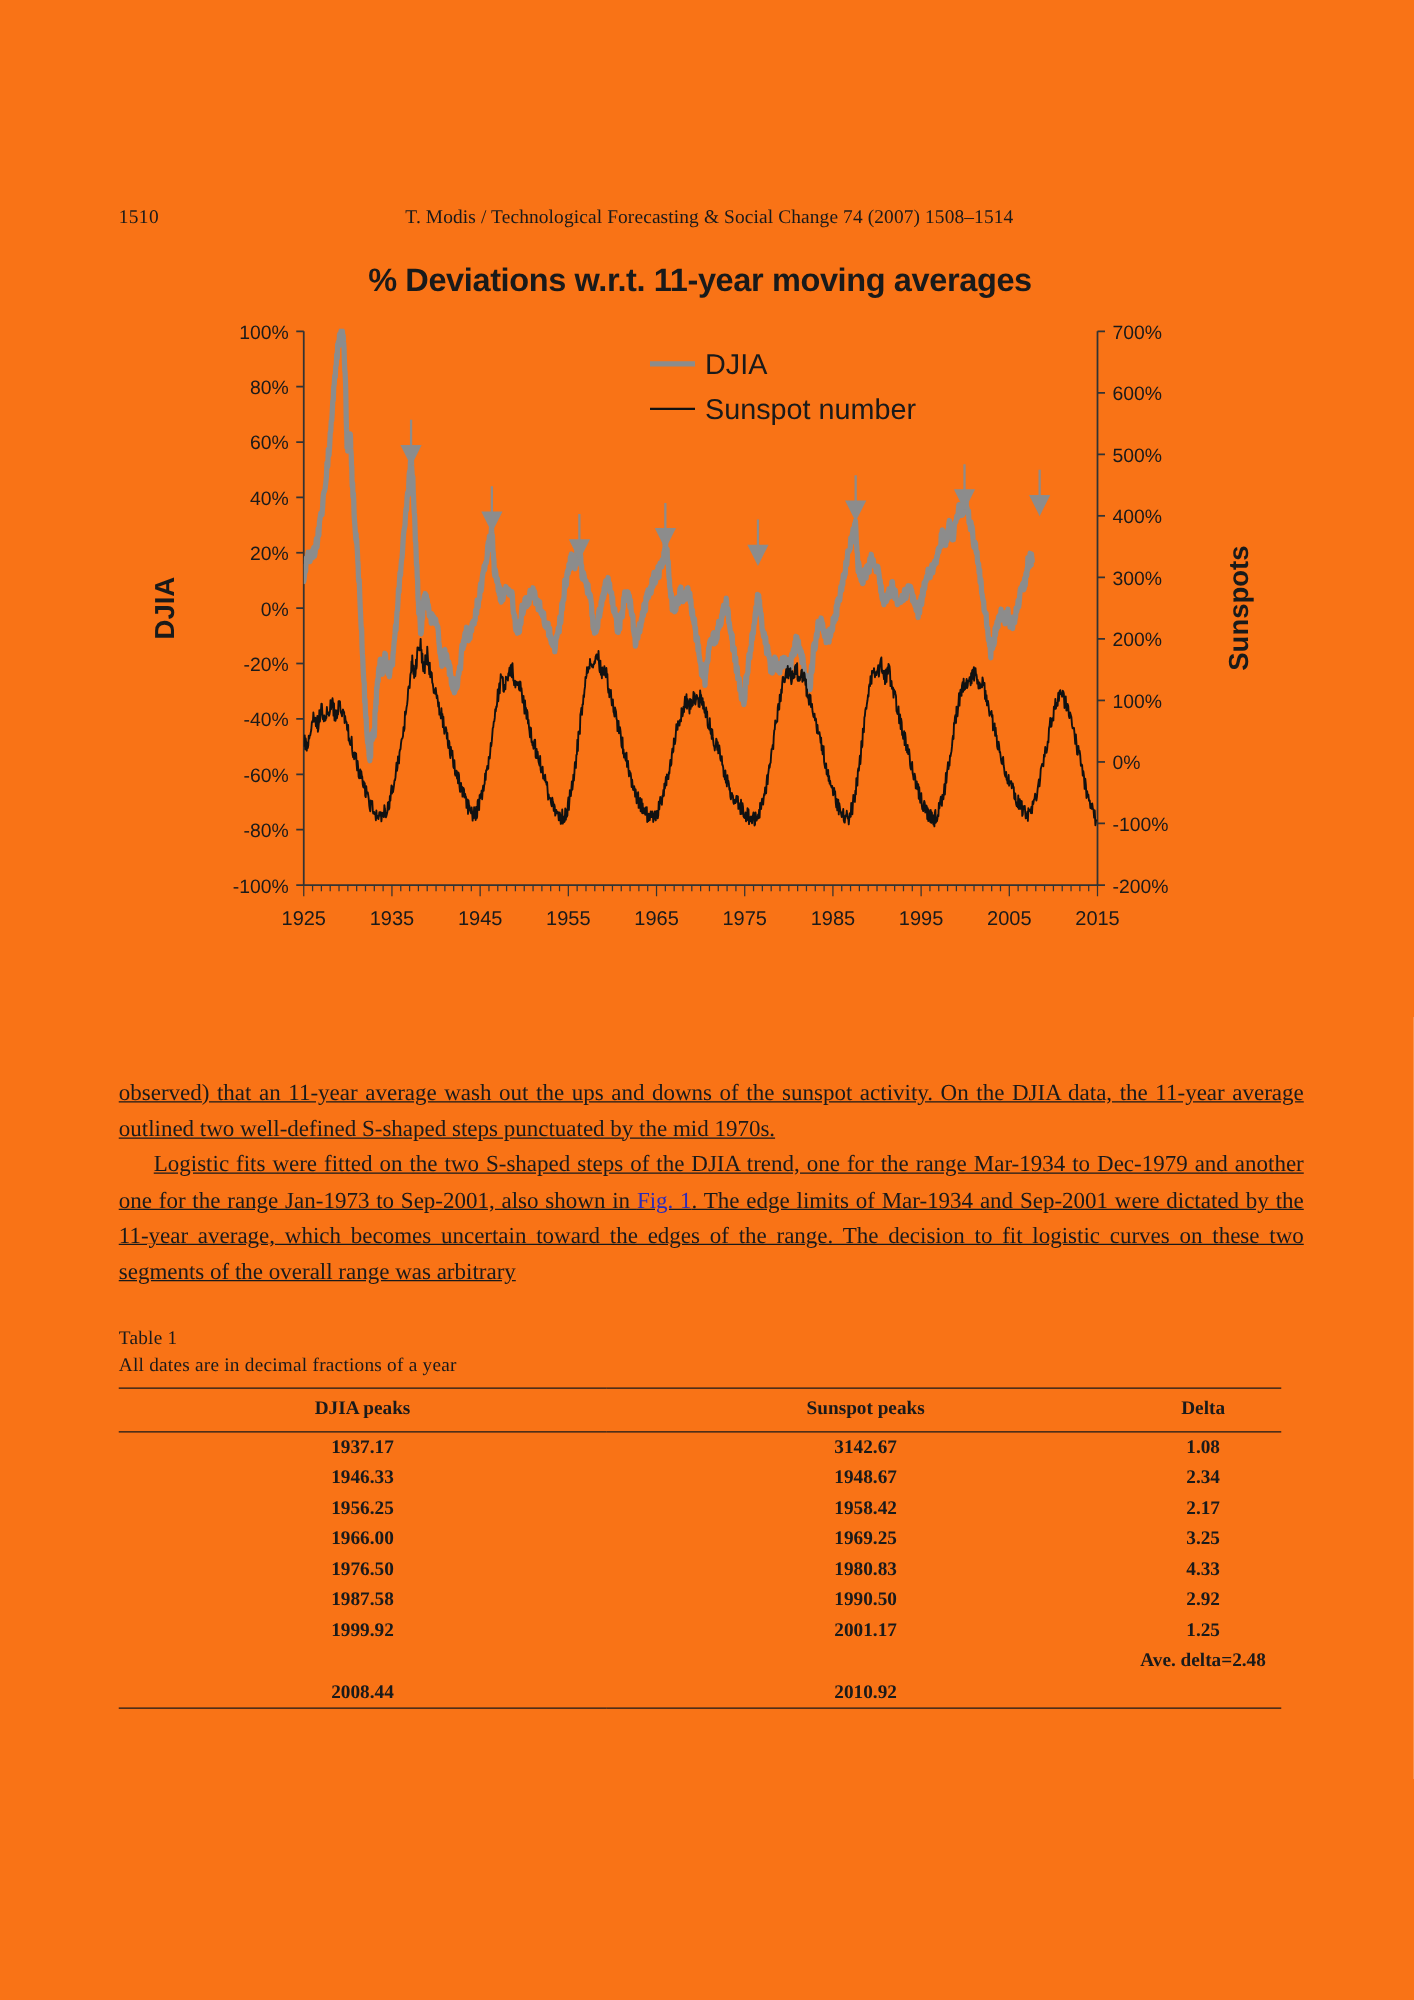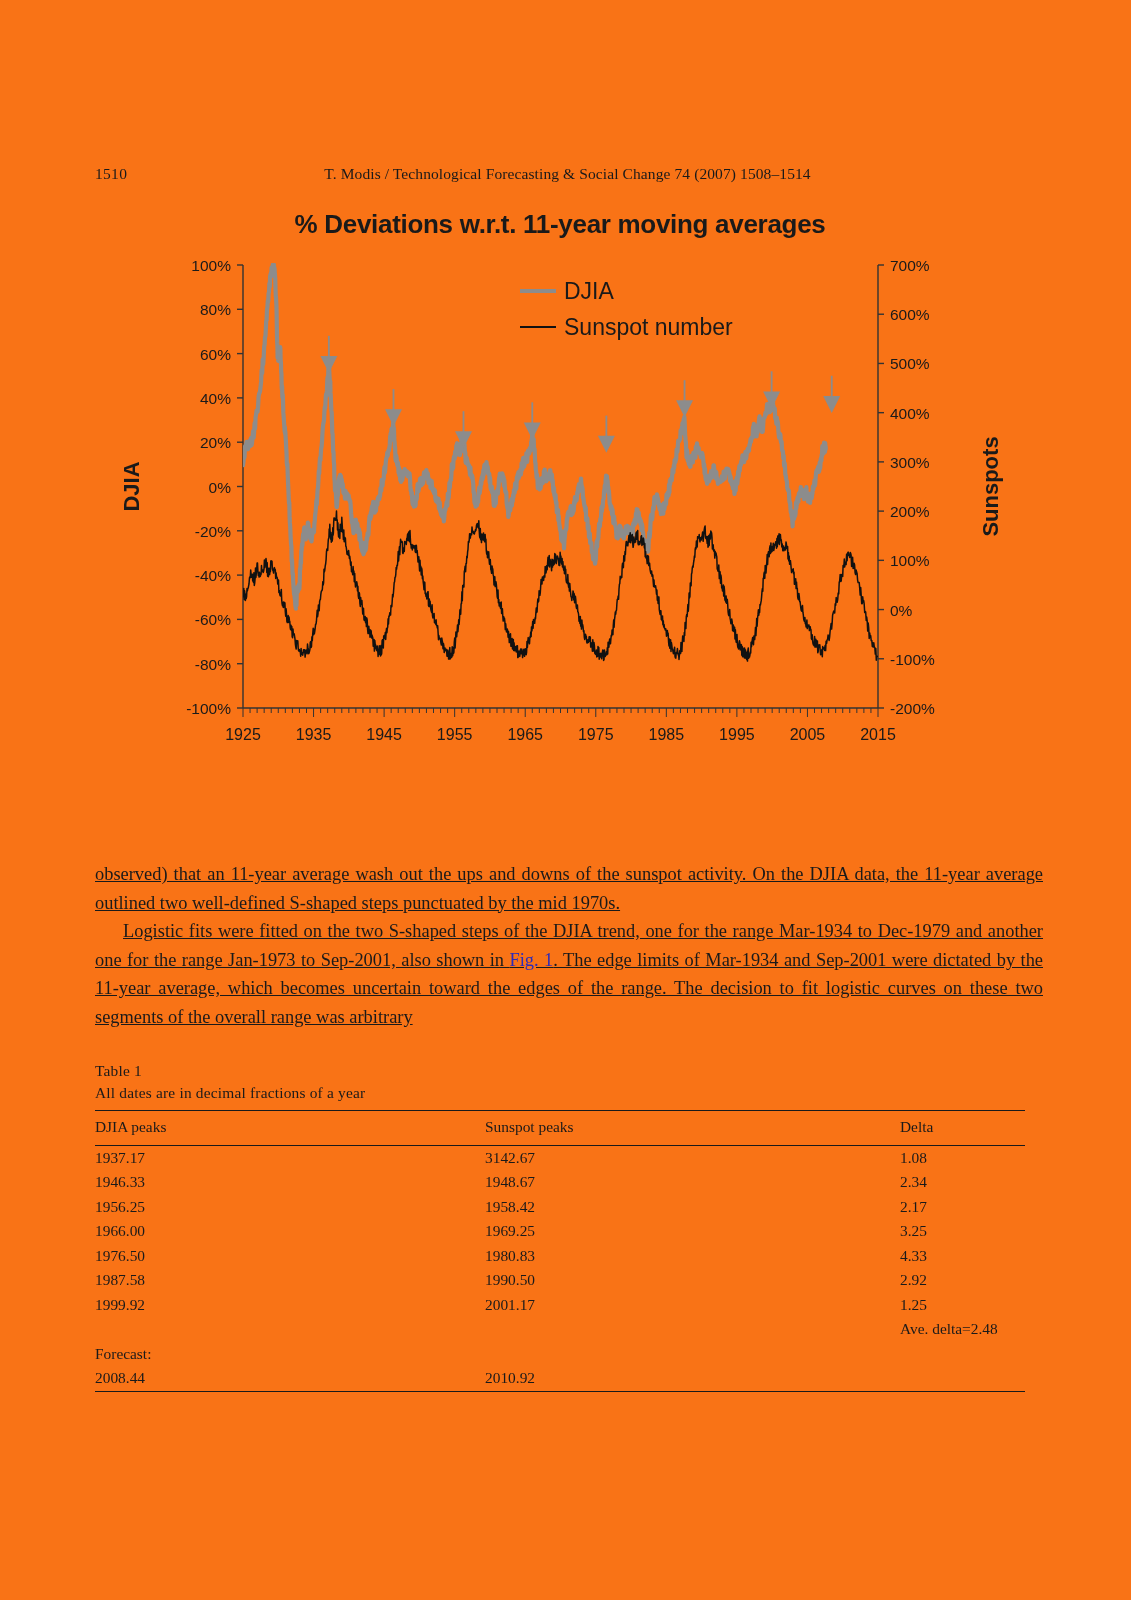--- a/index.html
+++ b/index.html
@@ -96,22 +96,22 @@
   }
   .tbl-label { letter-spacing: 0.2px; }
   .tbl-sub { letter-spacing: 0.2px; padding-bottom: 4px; }
   table.data {
     border-collapse: collapse;
     width: 930px;
     margin-top: 2px;
   }
   table.data th,
   table.data td {
-    text-align: left;
-    font-weight: normal;
+    text-align: center;
+    font-weight: bold;
     padding: 1px 0 1px 0;
     font-size: 15.4px;
     line-height: 22.5px;
     vertical-align: baseline;
   }
   table.data th { padding: 5px 0 6px 0; }
   table.data col.c1 { width: 390px; }
   table.data col.c2 { width: 415px; }
   table.data col.c3 { width: 125px; }
   .rule-top   { border-top: 1.6px solid #1a1a1a; }
@@ -394,25 +394,20 @@
           <tr>
             <td>1999.92</td>
             <td>2001.17</td>
             <td>1.25</td>
           </tr>
           <tr class="avg-row">
             <td></td>
             <td></td>
             <td>Ave. delta=2.48</td>
           </tr>
-          <tr class="forecast-row">
-            <td>Forecast:</td>
-            <td></td>
-            <td></td>
-          </tr>
           <tr>
             <td>2008.44</td>
             <td>2010.92</td>
             <td></td>
           </tr>
           <tr>
             <td class="rule-bot"></td>
             <td class="rule-bot"></td>
             <td class="rule-bot"></td>
           </tr>

